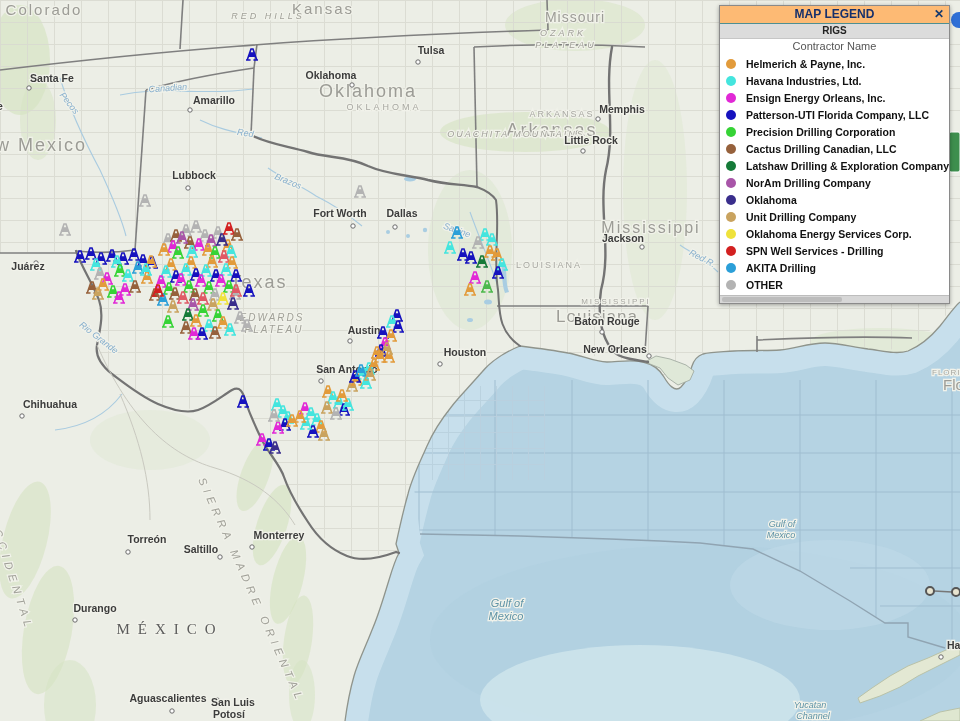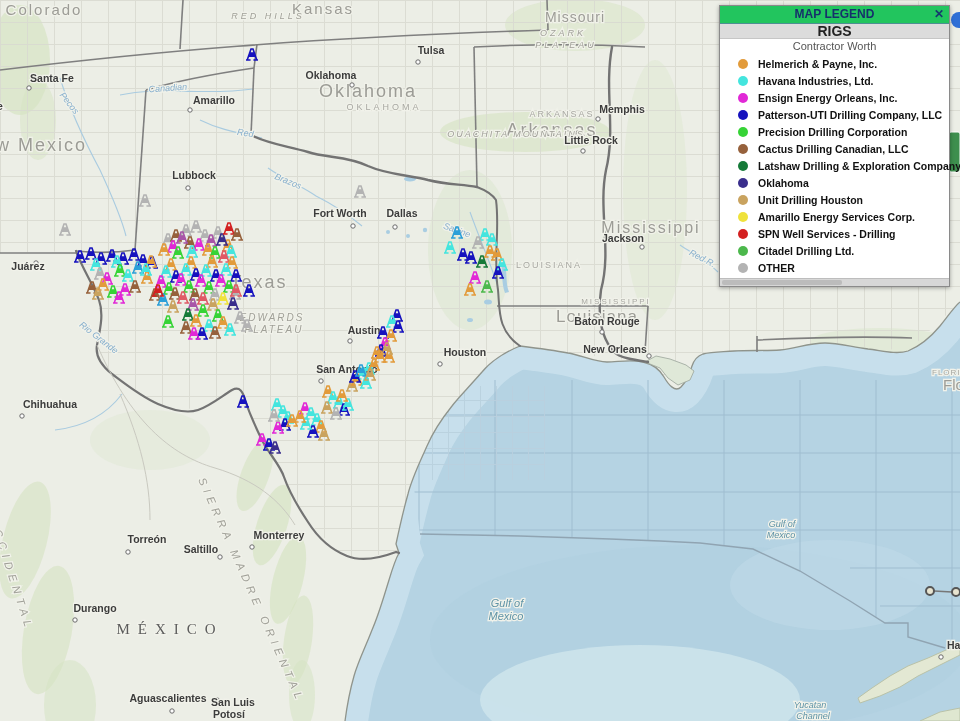--- a/index.html
+++ b/index.html
@@ -3,29 +3,29 @@
 <meta charset="utf-8">
 <style>
   html,body{margin:0;padding:0;background:#dfe2da;}
   #stage{position:relative;width:960px;height:721px;overflow:hidden;
          font-family:"Liberation Sans",sans-serif;background:#eceee6;}
   #mapsvg{position:absolute;left:0;top:0;}
   
   .legend{position:absolute;left:719px;top:5px;width:229px;
           background:#ffffff;border:1px solid #8a8a8a;
           box-shadow:0 1px 4px rgba(0,0,0,.35);font-family:"Liberation Sans",sans-serif;}
-  .lg-header{background:#22c55e;color:#16306b;font-weight:bold;font-size:12px;
+  .lg-header{background:#fdba74;color:#16306b;font-weight:bold;font-size:12px;
              height:17px;line-height:17px;text-align:center;position:relative;
              border-bottom:1px solid #4d8f93;}
   .lg-close{position:absolute;right:5px;top:0;cursor:pointer;font-size:12px;font-weight:bold;color:#163a6e;}
-  .lg-section{background:#dcdcdc;color:#222;font-weight:bold;font-size:14px;
+  .lg-section{background:#dcdcdc;color:#222;font-weight:bold;font-size:10px;
               height:14px;line-height:14px;text-align:center;border-bottom:1px solid #c6c6c6;}
   .lg-colhead{color:#555;font-size:11px;height:15px;line-height:15px;text-align:center;}
   .lg-items{padding:1px 0 2px 0;}
-  .lg-row{display:flex;align-items:center;height:17px;padding-left:18px;}
+  .lg-row{display:flex;align-items:center;height:17px;padding-left:6px;}
   .lg-dot{width:10px;height:10px;border-radius:50%;flex:0 0 10px;margin-right:10px;}
   .lg-lbl{font-size:10.5px;font-weight:bold;color:#111;white-space:nowrap;}
   .lg-scrollbar{height:7px;background:#d7d7d7;border-top:1px solid #bdbdbd;position:relative;}
   .lg-scrollbar .thumb{position:absolute;left:2px;top:1px;height:5px;width:120px;background:#bcbcbc;border-radius:2px;}
 </style>
 </head>
 <body>
 
 <div id="stage">
 
@@ -439,69 +439,73 @@
   <rect x="949" y="132" width="11" height="40" rx="2" fill="#3e8f4e" stroke="#ffffff" stroke-width="1"></rect>
   <circle cx="959" cy="20" r="8" fill="#2f6fd6"></circle>
 </svg>
 
 <div class="legend">
   <div class="lg-header">
     <span>MAP LEGEND</span>
     <span class="lg-close">✕</span>
   </div>
   <div class="lg-section">RIGS</div>
-  <div class="lg-colhead">Contractor Worth</div>
+  <div class="lg-colhead">Contractor Name</div>
   <div class="lg-items" id="legendItems">
         <div class="lg-row">
           <span class="lg-dot" style="background: rgb(226, 155, 59);"></span>
           <span class="lg-lbl">Helmerich &amp; Payne, Inc.</span>
         </div>
         <div class="lg-row">
           <span class="lg-dot" style="background: rgb(68, 229, 222);"></span>
           <span class="lg-lbl">Havana Industries, Ltd.</span>
         </div>
         <div class="lg-row">
           <span class="lg-dot" style="background: rgb(225, 40, 214);"></span>
           <span class="lg-lbl">Ensign Energy Orleans, Inc.</span>
         </div>
         <div class="lg-row">
           <span class="lg-dot" style="background: rgb(22, 18, 190);"></span>
-          <span class="lg-lbl">Patterson-UTI Drilling Company, LLC</span>
+          <span class="lg-lbl">Patterson-UTI Florida Company, LLC</span>
         </div>
         <div class="lg-row">
           <span class="lg-dot" style="background: rgb(54, 211, 54);"></span>
           <span class="lg-lbl">Precision Drilling Corporation</span>
         </div>
         <div class="lg-row">
           <span class="lg-dot" style="background: rgb(150, 97, 60);"></span>
           <span class="lg-lbl">Cactus Drilling Canadian, LLC</span>
         </div>
         <div class="lg-row">
           <span class="lg-dot" style="background: rgb(21, 122, 56);"></span>
           <span class="lg-lbl">Latshaw Drilling &amp; Exploration Company</span>
         </div>
         <div class="lg-row">
+          <span class="lg-dot" style="background: rgb(168, 85, 168);"></span>
+          <span class="lg-lbl">NorAm Drilling Company</span>
+        </div>
+        <div class="lg-row">
           <span class="lg-dot" style="background: rgb(58, 46, 140);"></span>
           <span class="lg-lbl">Oklahoma</span>
         </div>
         <div class="lg-row">
           <span class="lg-dot" style="background: rgb(201, 163, 95);"></span>
-          <span class="lg-lbl">Unit Drilling Houston</span>
+          <span class="lg-lbl">Unit Drilling Company</span>
         </div>
         <div class="lg-row">
           <span class="lg-dot" style="background: rgb(239, 226, 59);"></span>
-          <span class="lg-lbl">Amarillo Energy Services Corp.</span>
+          <span class="lg-lbl">Oklahoma Energy Services Corp.</span>
         </div>
         <div class="lg-row">
           <span class="lg-dot" style="background: rgb(211, 32, 32);"></span>
           <span class="lg-lbl">SPN Well Services - Drilling</span>
         </div>
         <div class="lg-row">
-          <span class="lg-dot" style="background: rgb(76, 184, 76);"></span>
-          <span class="lg-lbl">Citadel Drilling Ltd.</span>
+          <span class="lg-dot" style="background: rgb(43, 159, 216);"></span>
+          <span class="lg-lbl">AKITA Drilling</span>
         </div>
         <div class="lg-row">
           <span class="lg-dot" style="background: rgb(179, 179, 179);"></span>
           <span class="lg-lbl">OTHER</span>
         </div>
       </div>
   <div class="lg-scrollbar">
         <div class="thumb"></div>
       </div>
 </div>

